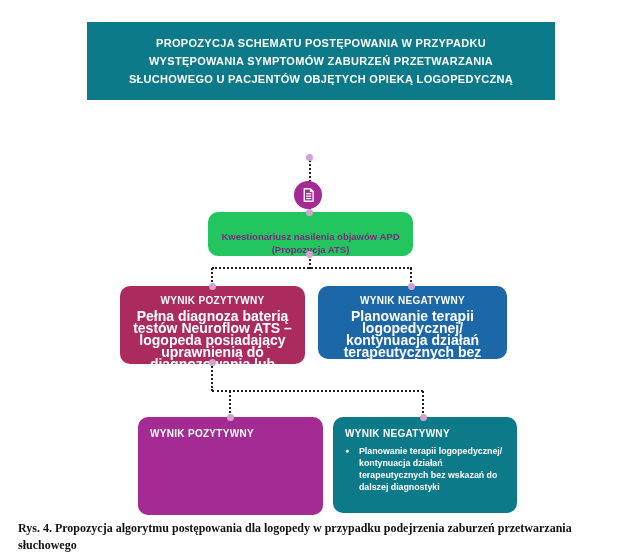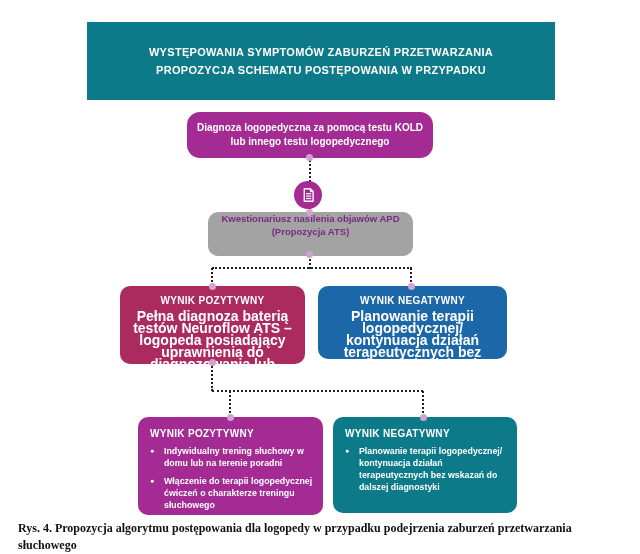--- a/index.html
+++ b/index.html
@@ -19,22 +19,22 @@
   .node-diagnosis{
     left:187px;top:112px;width:246px;height:46px;background:#a32b93;border-radius:13px;
     display:flex;flex-direction:column;justify-content:center;align-items:center;text-align:center;
   }
   .node-diagnosis span{display:block;font-weight:bold;font-size:10px;line-height:14px;white-space:nowrap;}
   .icon-badge{
     position:absolute;left:294px;top:181px;width:28px;height:28px;border-radius:50%;
     background:#a32b93;display:flex;justify-content:center;align-items:center;z-index:3;
   }
   .node-questionnaire{
-    left:208px;top:212px;width:205px;height:44px;background:#a3a3a3;border-radius:10px;
-    color:#7b2a82;display:flex;flex-direction:column;justify-content:flex-start;align-items:center;text-align:center;
+    left:208px;top:212px;width:205px;height:44px;background:#22c55e;border-radius:10px;
+    color:#7b2a82;display:flex;flex-direction:column;justify-content:flex-end;align-items:center;text-align:center;
   }
   .node-questionnaire span{display:block;font-weight:bold;font-size:9.5px;line-height:13px;white-space:nowrap;}
   .node-mid{border-radius:10px;padding:9px 8px 6px 8px;text-align:center;}
   .node-mid .title{font-weight:bold;font-size:10px;letter-spacing:.3px;margin-bottom:4px;}
   .node-mid .body{font-weight:bold;font-size:14px;line-height:12px;}
   .node-mid-positive{left:120px;top:286px;width:185px;height:78px;background:#ab2b5e;}
   .node-mid-negative{left:318px;top:286px;width:189px;height:73px;background:#1c67a8;}
   .node-bottom{border-radius:10px;padding:11px 8px 6px 12px;text-align:left;}
   .node-bottom .title{font-weight:bold;font-size:10px;letter-spacing:.3px;margin-bottom:6px;}
   .node-bottom ul{margin:0;padding:0;list-style:none;}
@@ -53,22 +53,23 @@
     position:absolute;left:18px;top:520px;width:606px;
     font-family:"Liberation Serif",serif;font-weight:bold;font-size:12px;line-height:17px;color:#111111;
   }
 </style>
 </head>
 <body>
 
 <div class="figure">
 
   <div class="banner">
+    <span>PROPOZYCJA SCHEMATU POSTĘPOWANIA W PRZYPADKU</span>
     <span>WYSTĘPOWANIA SYMPTOMÓW ZABURZEŃ PRZETWARZANIA</span>
-    <span>PROPOZYCJA SCHEMATU POSTĘPOWANIA W PRZYPADKU</span>
+    <span>SŁUCHOWEGO U PACJENTÓW OBJĘTYCH OPIEKĄ LOGOPEDYCZNĄ</span>
   </div>
 
   <div class="vline" style="left:309px;top:157px;height:25px;"></div>
   <div class="vline" style="left:309px;top:207px;height:7px;"></div>
   <div class="vline" style="left:309px;top:255px;height:14px;"></div>
   <div class="hline" style="left:212px;top:267px;width:200px;"></div>
   <div class="vline" style="left:211px;top:268px;height:18px;"></div>
   <div class="vline" style="left:410px;top:268px;height:18px;"></div>
   <div class="vline" style="left:211px;top:363px;height:28px;"></div>
   <div class="hline" style="left:212px;top:390px;width:211px;"></div>
@@ -77,24 +78,20 @@
 
   <div class="edot" style="left:306px;top:154px;"></div>
   <div class="edot" style="left:306px;top:209px;"></div>
   <div class="edot" style="left:306px;top:251px;"></div>
   <div class="edot" style="left:209px;top:283px;"></div>
   <div class="edot" style="left:408px;top:283px;"></div>
   <div class="edot" style="left:209px;top:359px;"></div>
   <div class="edot" style="left:227px;top:414px;"></div>
   <div class="edot" style="left:420px;top:414px;"></div>
 
-  <div class="node node-diagnosis">
-    <span>Diagnoza logopedyczna za pomocą testu KOLD</span>
-    <span>lub innego testu logopedycznego</span>
-  </div>
 
   <div class="icon-badge">
     <svg width="17" height="18" viewBox="0 0 24 24">
       <path d="M6 3.2 H14.5 L18.5 7.2 V20.8 H6 Z" fill="none" stroke="#ffffff" stroke-width="1.9" stroke-linejoin="round"></path>
       <path d="M14.5 3.2 V7.2 H18.5" fill="#ffffff" stroke="#ffffff" stroke-width="1.2" stroke-linejoin="round"></path>
       <line x1="8.6" y1="10.2" x2="15.9" y2="10.2" stroke="#ffffff" stroke-width="1.7"></line>
       <line x1="8.6" y1="13.6" x2="15.9" y2="13.6" stroke="#ffffff" stroke-width="1.7"></line>
       <line x1="8.6" y1="17.0" x2="15.9" y2="17.0" stroke="#ffffff" stroke-width="1.7"></line>
     </svg>
   </div>
@@ -109,24 +106,20 @@
     <div class="body">Pełna diagnoza baterią testów Neuroflow ATS – logopeda posiadający uprawnienia do diagnozowania lub ośrodek medyczny</div>
   </div>
 
   <div class="node node-mid node-mid-negative">
     <div class="title">WYNIK NEGATYWNY</div>
     <div class="body">Planowanie terapii logopedycznej/ kontynuacja działań terapeutycznych bez wskazań do dalszej diagnostyki</div>
   </div>
 
   <div class="node node-bottom node-bottom-positive">
     <div class="title">WYNIK POZYTYWNY</div>
-    <ul>
-      <li>Indywidualny trening słuchowy w domu lub na terenie poradni</li>
-      <li>Włączenie do terapii logopedycznej ćwiczeń o charakterze treningu słuchowego</li>
-    </ul>
   </div>
 
   <div class="node node-bottom node-bottom-negative">
     <div class="title">WYNIK NEGATYWNY</div>
     <ul>
       <li>Planowanie terapii logopedycznej/ kontynuacja działań terapeutycznych bez wskazań do dalszej diagnostyki</li>
     </ul>
   </div>
 
   <div class="caption">Rys. 4. Propozycja algorytmu postępowania dla logopedy w przypadku podejrzenia zaburzeń przetwarzania słuchowego</div>

